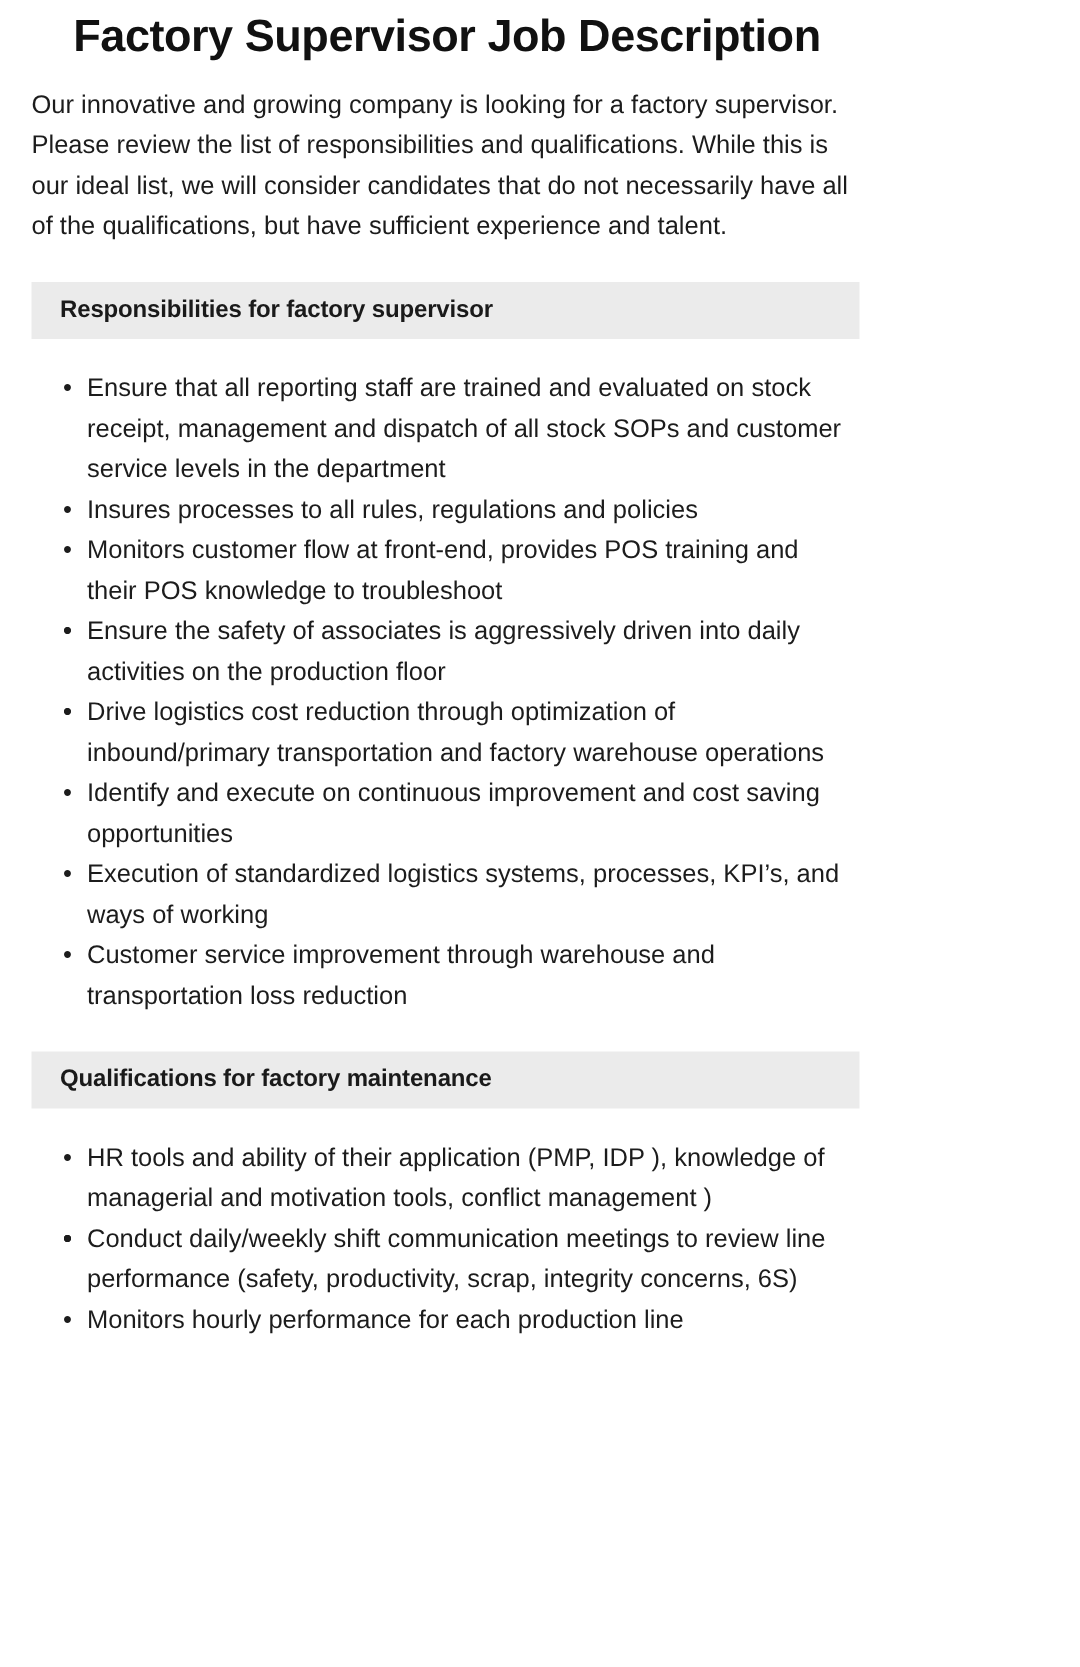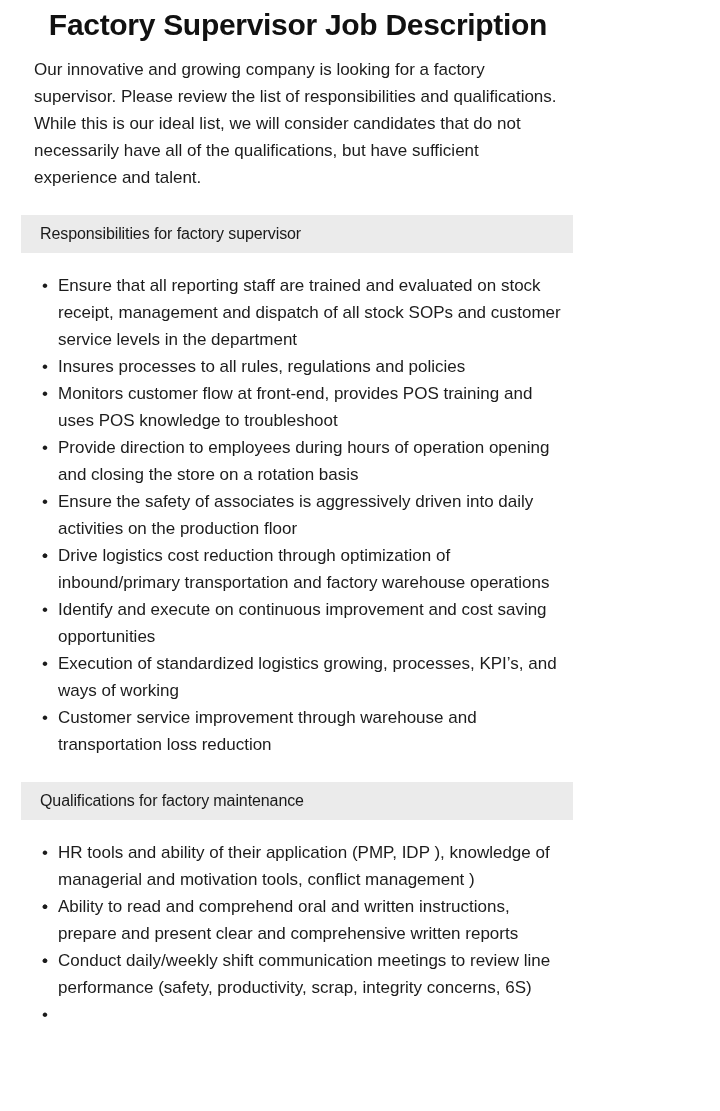--- a/index.html
+++ b/index.html
@@ -31,41 +31,41 @@
     margin: 0;
     padding: 6px 21px 0 21px;
     line-height: 38px;
   }
 
   .intro {
     font-size: 17px;
     line-height: 27px;
     color: #1c1c1c;
     margin: 0;
-    padding: 12px 30px 0 34px;
+    padding: 12px 30px 0 21px;
     text-align: left;
   }
 
   .section {
     margin: 0;
     padding: 0;
   }
 
   .section-header {
     background: #ebebeb;
     margin: 24px 23px 0 21px;
     height: 38px;
     display: flex;
     align-items: center;
     box-sizing: border-box;
   }
 
   .section-header-text {
     font-size: 16px;
-    font-weight: normal;
+    font-weight: bold;
     color: #1a1a1a;
     padding-left: 19px;
     letter-spacing: -0.1px;
   }
 
   .bullet-list {
     list-style: none;
     margin: 0;
     padding: 19px 30px 0 0;
   }
@@ -109,40 +109,40 @@
 
   <p class="intro">Our innovative and growing company is looking for a factory supervisor. Please review the list of responsibilities and qualifications. While this is our ideal list, we will consider candidates that do not necessarily have all of the qualifications, but have sufficient experience and talent.</p>
 
   <div class="section section-responsibilities">
     <div class="section-header">
       <span class="section-header-text">Responsibilities for factory supervisor</span>
     </div>
     <ul class="bullet-list" id="responsibilities-list">
         <li class="bullet-item"><span class="bullet-dot">•</span><span>Ensure that all reporting staff are trained and evaluated on stock receipt, management and dispatch of all stock SOPs and customer service levels in the department</span></li>
         <li class="bullet-item"><span class="bullet-dot">•</span><span>Insures processes to all rules, regulations and policies</span></li>
-        <li class="bullet-item"><span class="bullet-dot">•</span><span>Monitors customer flow at front-end, provides POS training and uses POS knowledge to troubleshoot</span></li>
-        <li class="bullet-item"><span class="bullet-dot">•</span><span>Provide direction to employees during hours of operation opening and closing the store on a rotation basis</span></li>
+        <li class="bullet-item"><span class="bullet-dot">•</span><span>Monitors customer flow at front-end, provides POS training and their POS knowledge to troubleshoot</span></li>
+        <li class="bullet-item"><span class="bullet-dot">•</span></li>
         <li class="bullet-item"><span class="bullet-dot">•</span><span>Ensure the safety of associates is aggressively driven into daily activities on the production floor</span></li>
         <li class="bullet-item"><span class="bullet-dot">•</span></li>
         <li class="bullet-item"><span class="bullet-dot">•</span><span>Drive logistics cost reduction through optimization of inbound/primary transportation and factory warehouse operations</span></li>
         <li class="bullet-item"><span class="bullet-dot">•</span><span>Identify and execute on continuous improvement and cost saving opportunities</span></li>
-        <li class="bullet-item"><span class="bullet-dot">•</span><span>Execution of standardized logistics growing, processes, KPI’s, and ways of working</span></li>
+        <li class="bullet-item"><span class="bullet-dot">•</span><span>Execution of standardized logistics systems, processes, KPI’s, and ways of working</span></li>
         <li class="bullet-item"><span class="bullet-dot">•</span><span>Customer service improvement through warehouse and transportation loss reduction</span></li>
       </ul>
   </div>
 
   <div class="section section-qualifications">
     <div class="section-header">
       <span class="section-header-text">Qualifications for factory maintenance</span>
     </div>
     <ul class="bullet-list" id="qualifications-list">
         <li class="bullet-item"><span class="bullet-dot">•</span><span>HR tools and ability of their application (PMP, IDP ), knowledge of managerial and motivation tools, conflict management )</span></li>
         <li class="bullet-item"><span class="bullet-dot">•</span></li>
-        <li class="bullet-item"><span class="bullet-dot">•</span><span>Ability to read and comprehend oral and written instructions, prepare and present clear and comprehensive written reports</span></li>
+        <li class="bullet-item"><span class="bullet-dot">•</span></li>
         <li class="bullet-item"><span class="bullet-dot">•</span></li>
         <li class="bullet-item"><span class="bullet-dot">•</span><span>Conduct daily/weekly shift communication meetings to review line performance (safety, productivity, scrap, integrity concerns, 6S)</span></li>
-        <li class="bullet-item"><span class="bullet-dot">•</span></li>
+        <li class="bullet-item"><span class="bullet-dot">•</span><span>Monitors hourly performance for each production line</span></li>
       </ul>
   </div>
 
   <div class="tail-space"></div>
 
 </div>
 
 </body></html>

